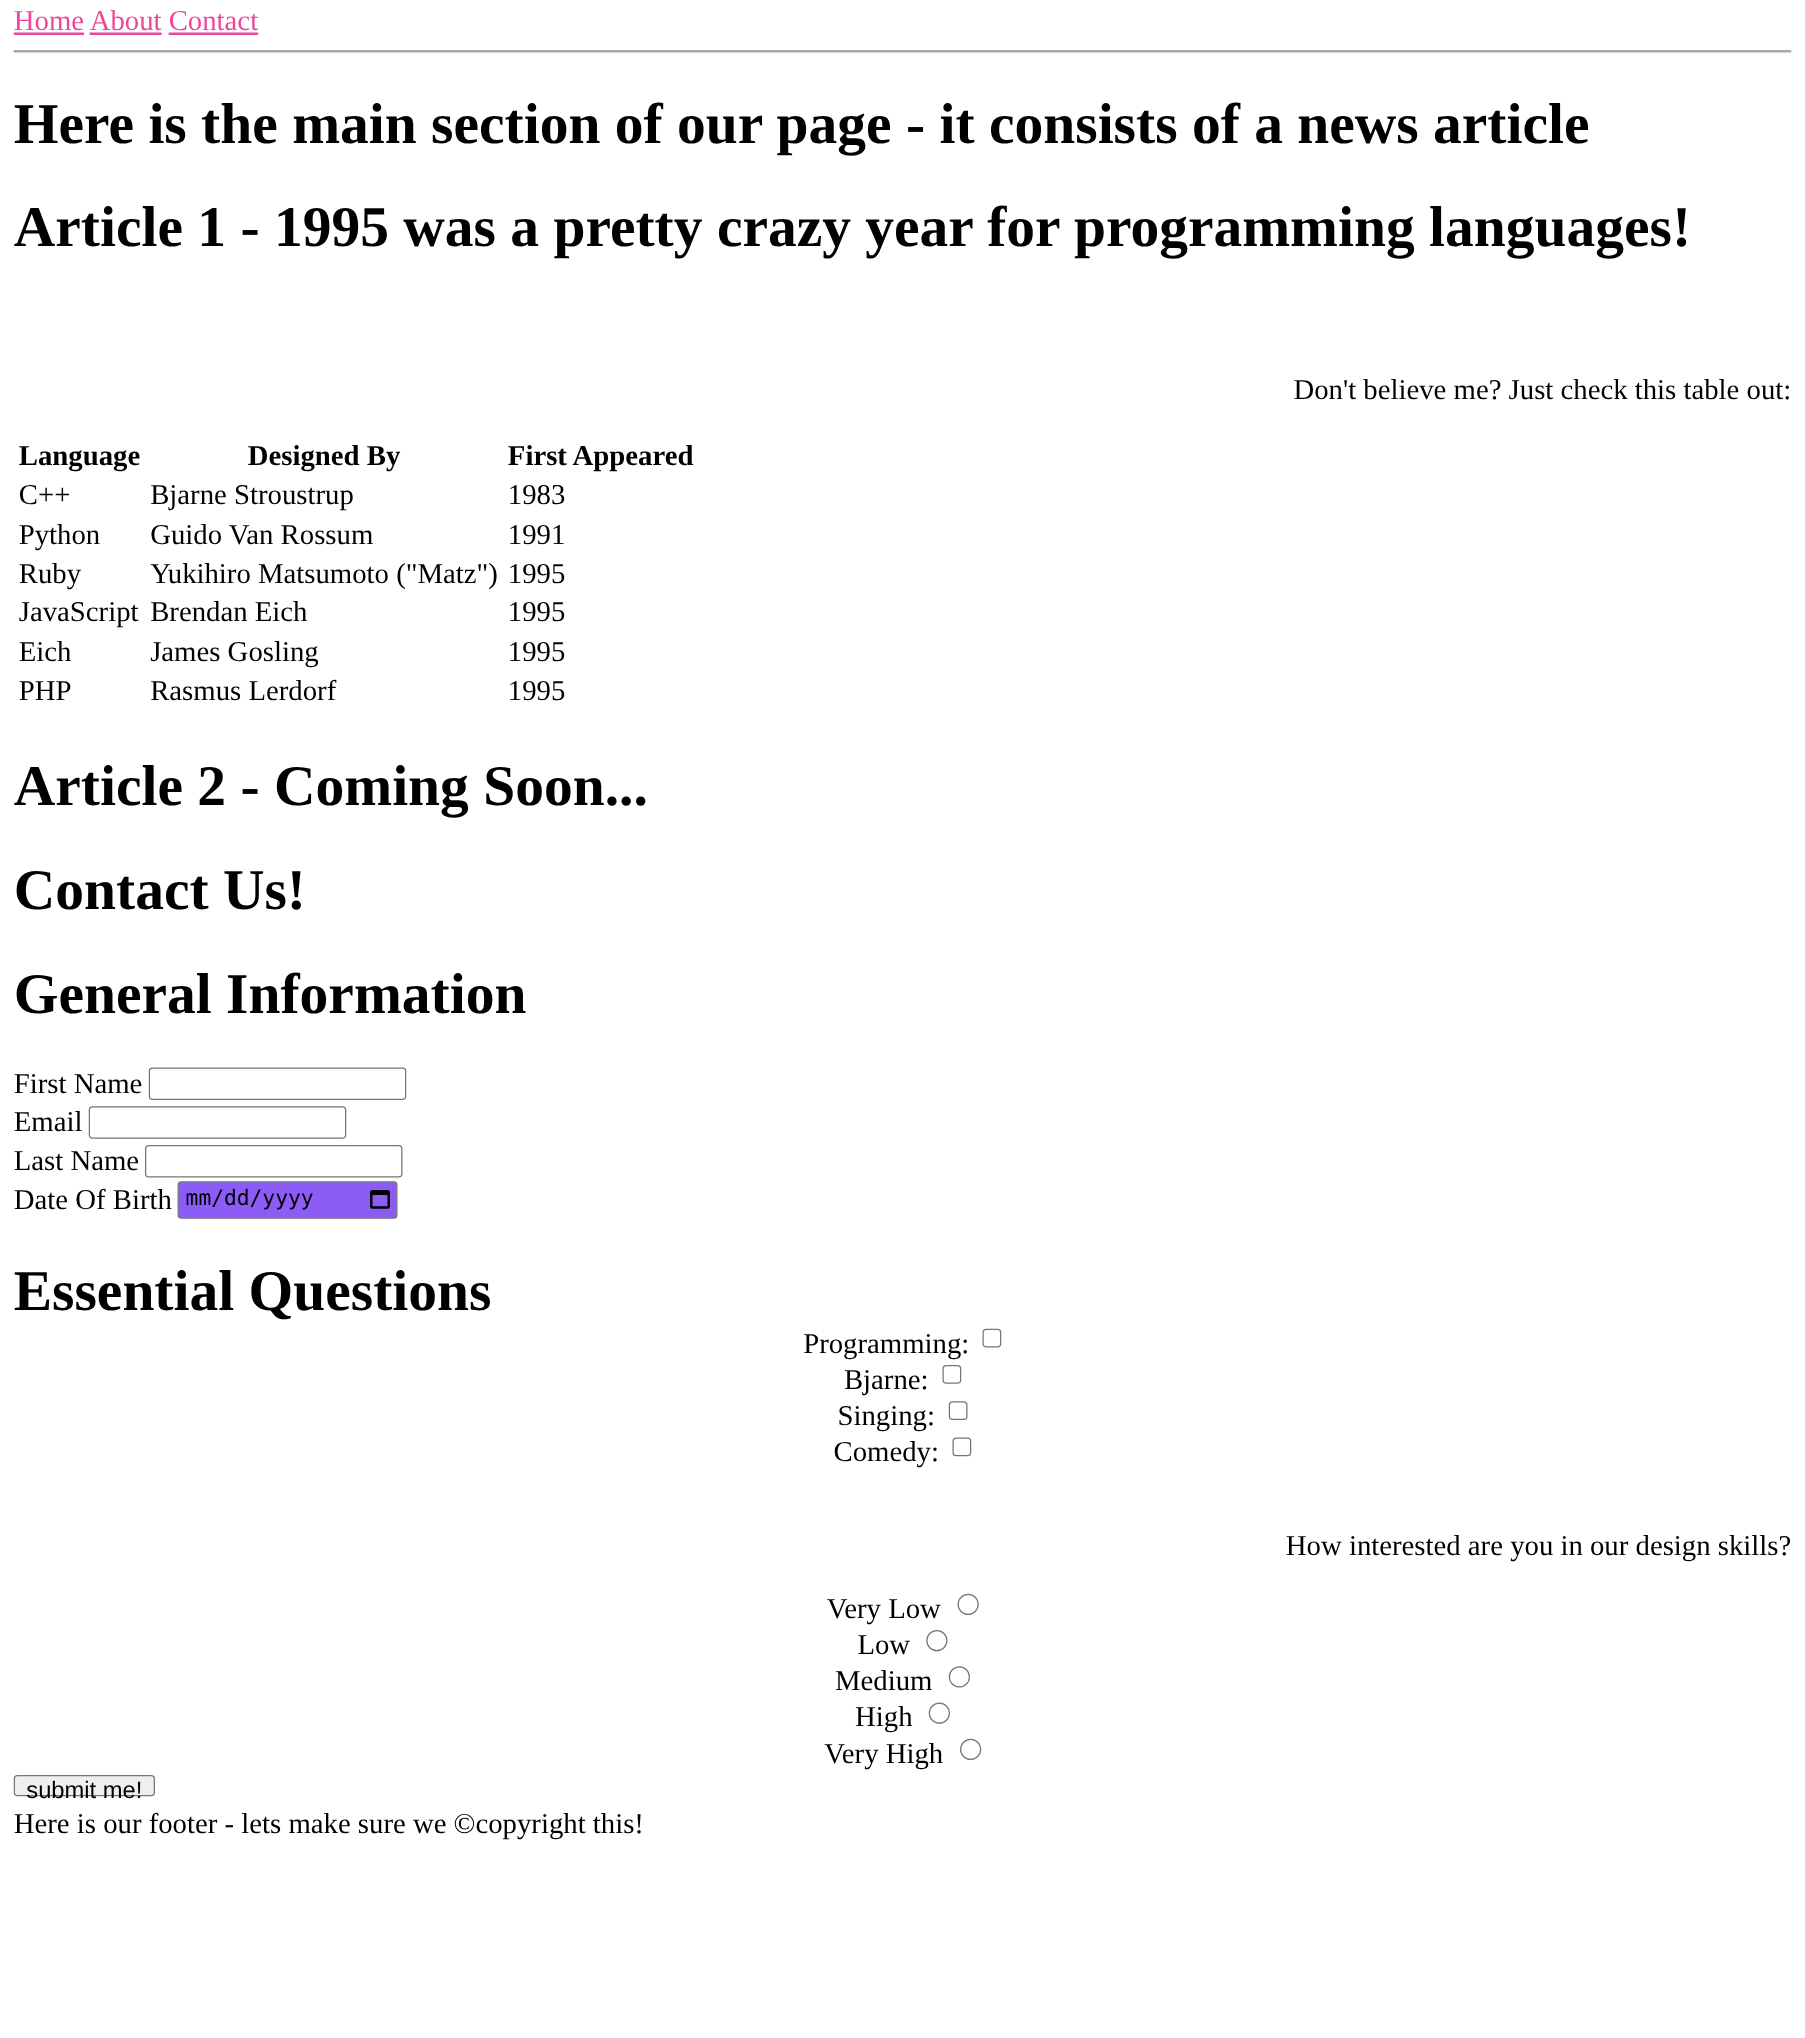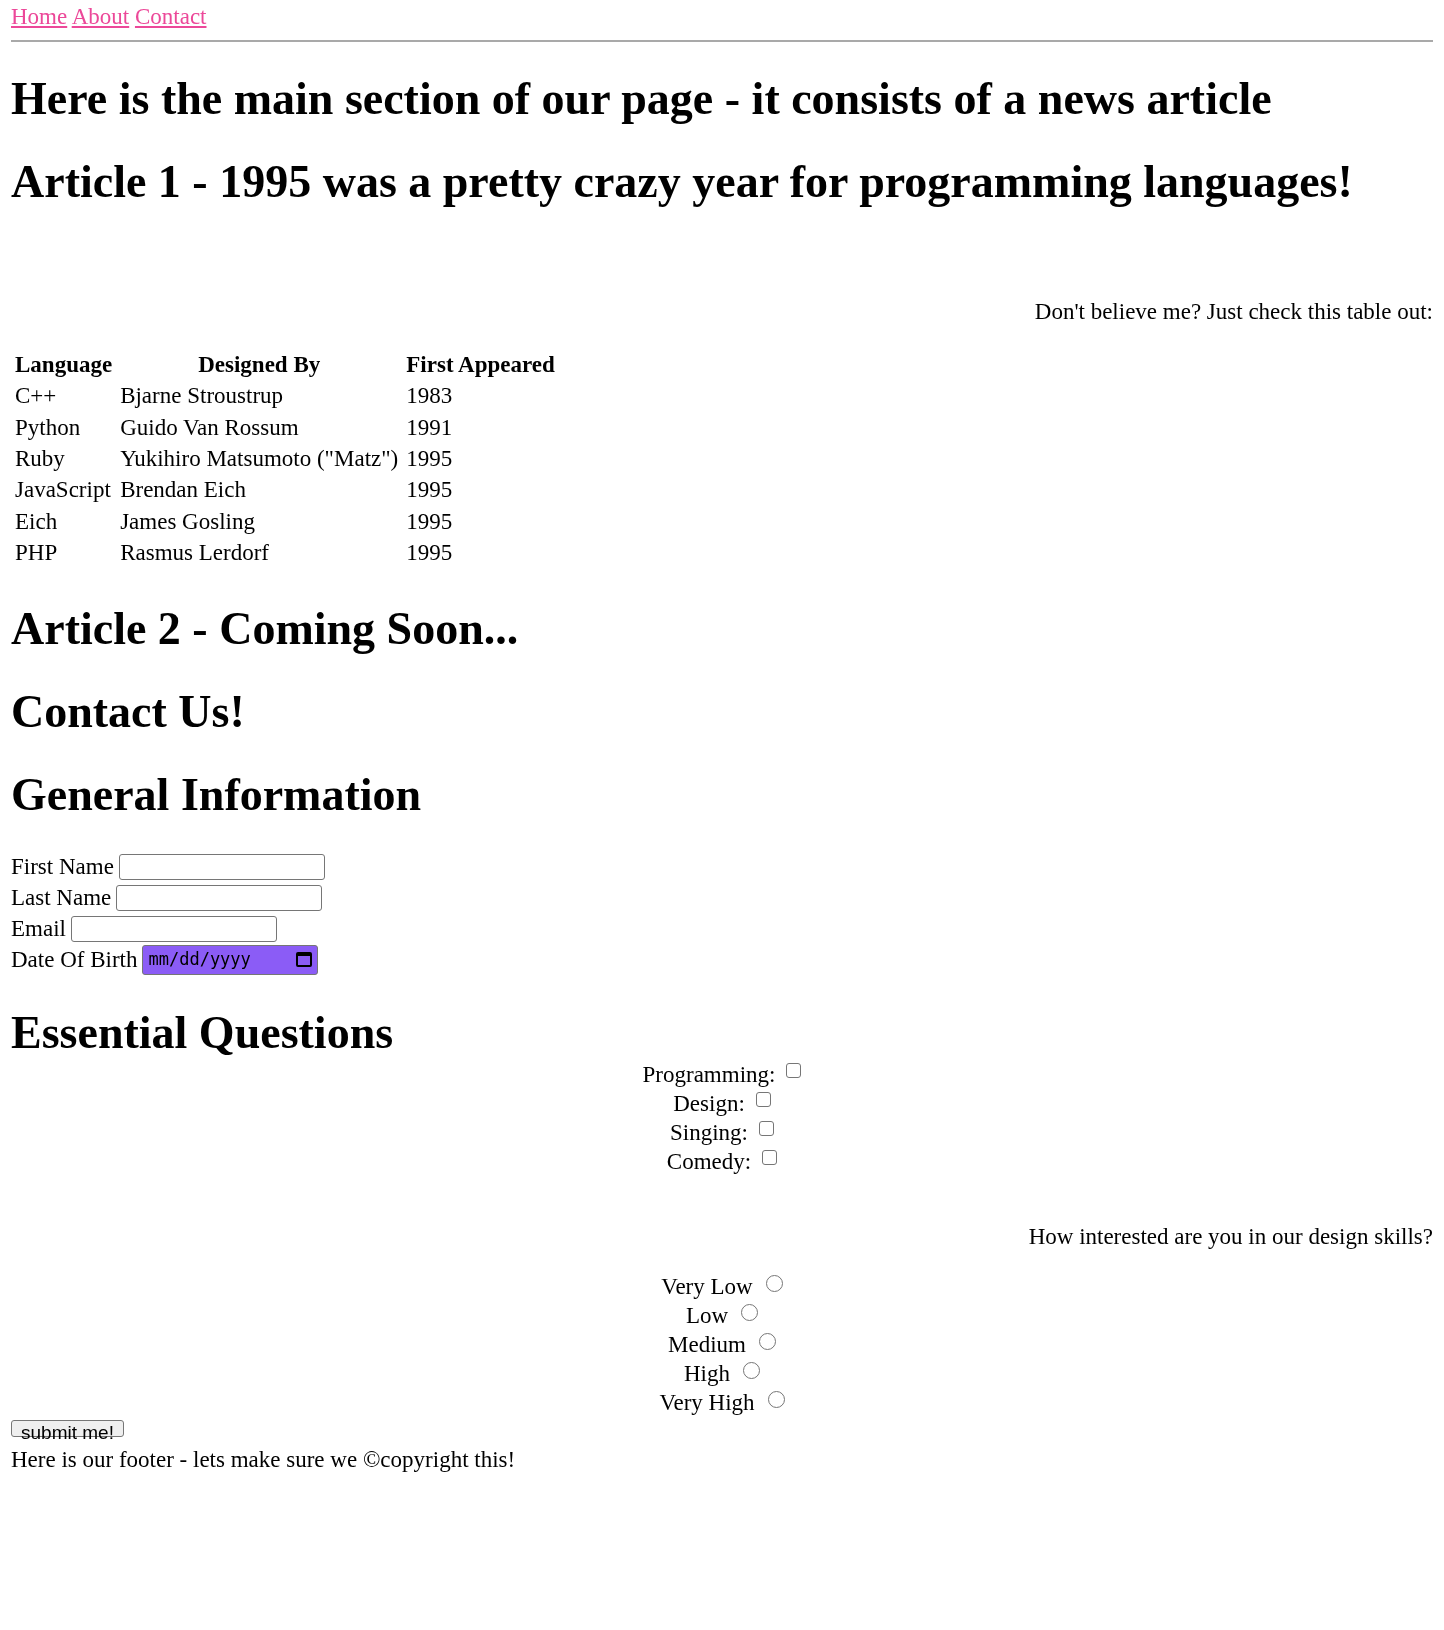--- a/index.html
+++ b/index.html
@@ -129,42 +129,42 @@
 
 <section>
   <h1>Contact Us!</h1>
   <form>
     <h1>General Information</h1>
     <div class="form-row">
       <label>First Name</label>
       <input type="text" value="" style="">
     </div>
     <div class="form-row">
+      <label>Email</label>
+      <input type="email" value="" style="">
+    </div>
+    <div class="form-row">
       <label>Last Name</label>
       <input type="text" value="" style="">
-    </div>
-    <div class="form-row">
-      <label>Email</label>
-      <input type="email" value="" style="">
     </div>
     <div class="form-row">
       <label>Date Of Birth</label>
       <div class="date-field">
         <span>mm/dd/yyyy</span>
         <span class="cal-icon"></span>
       </div>
     </div>
 
     <h1 style="margin-top:32px; margin-bottom:0">Essential Questions</h1>
     <div class="opt-row">
       <span>Programming:</span>
       <span class="box"></span>
     </div>
     <div class="opt-row">
-      <span>Design:</span>
+      <span>Bjarne:</span>
       <span class="box"></span>
     </div>
     <div class="opt-row">
       <span>Singing:</span>
       <span class="box"></span>
     </div>
     <div class="opt-row">
       <span>Comedy:</span>
       <span class="box"></span>
     </div>

